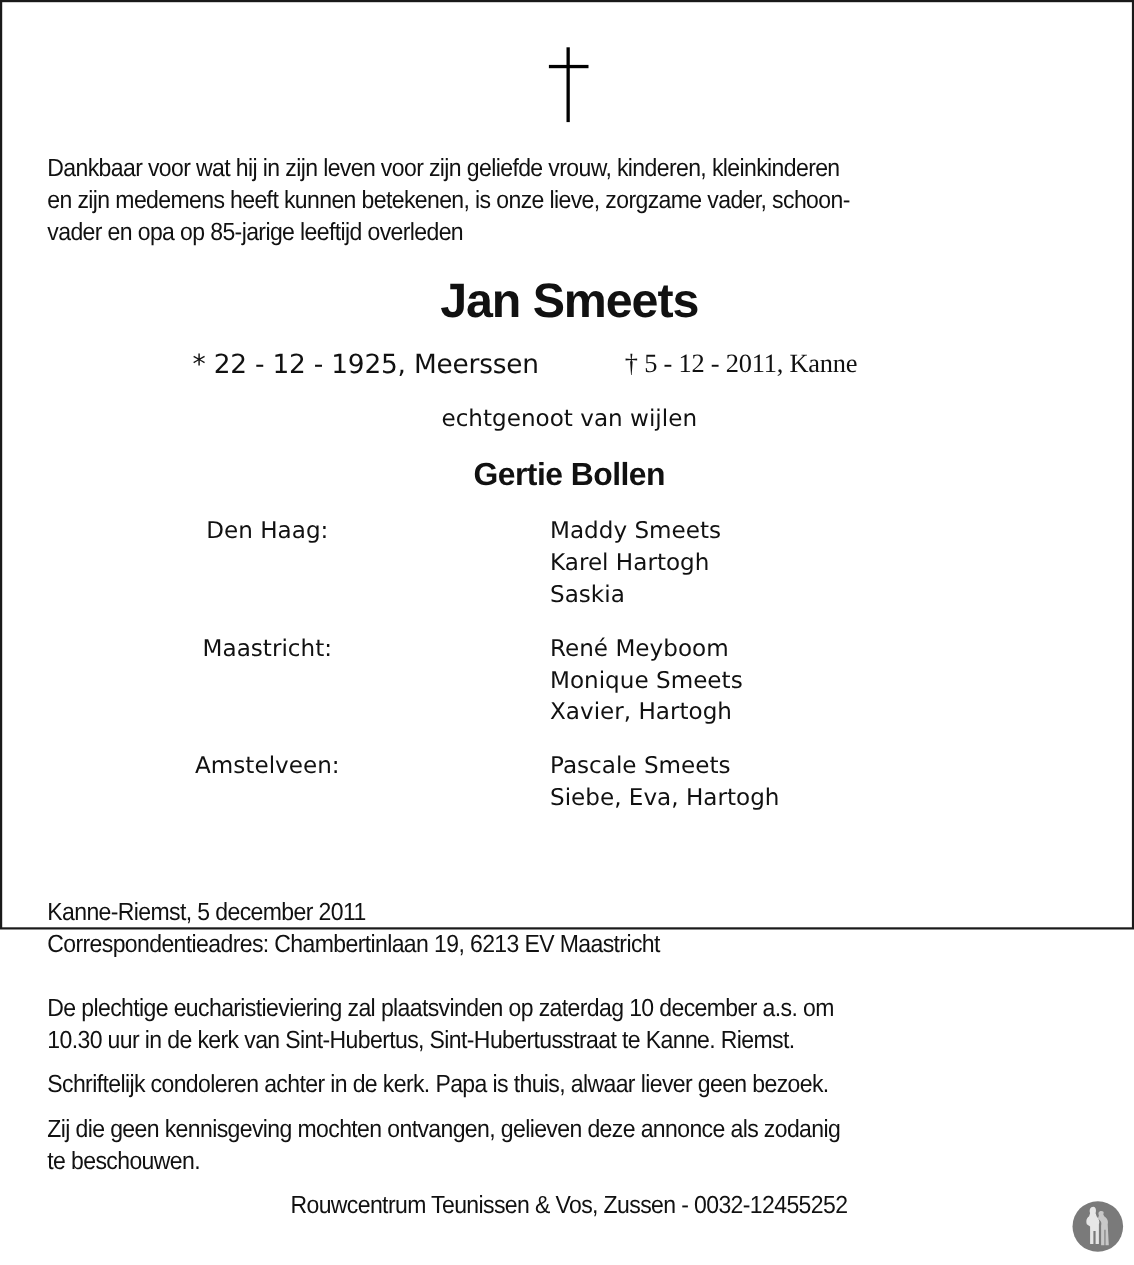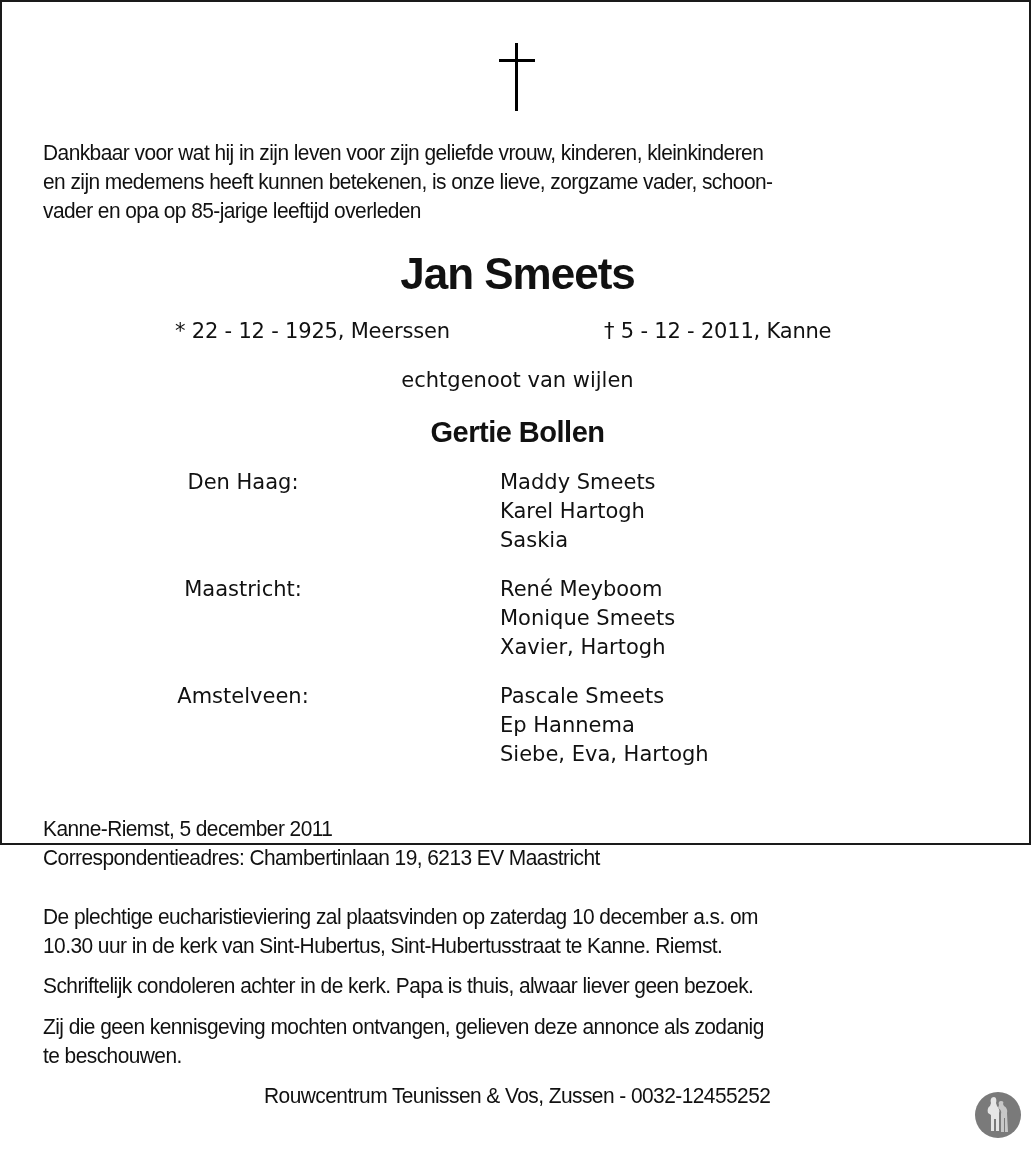--- a/index.html
+++ b/index.html
@@ -57,27 +57,27 @@
       font-family: "Liberation Sans", sans-serif;
       font-weight: bold;
       font-size: 44px;
       letter-spacing: -1px;
       line-height: 56px;
     }
     .dates {
       position: absolute;
       top: 315px;
       font-family: "DejaVu Sans", sans-serif;
-      font-size: 21px;
+      font-size: 24px;
       line-height: 28px;
       letter-spacing: -0.2px;
       white-space: nowrap;
     }
     .birth { left: 173px; }
-    .death { left: 602px; }
+    .death { left: 566px; font-family: Liberation Serif, serif; }
     .spouse-intro {
       position: absolute;
       top: 364px;
       left: 0; width: 1031px;
       text-align: center;
       font-family: "DejaVu Sans", sans-serif;
       font-size: 21px;
       line-height: 28px;
     }
     .spouse-name {
@@ -174,21 +174,20 @@
       <div class="members">
         <span>René Meyboom</span>
         <span>Monique Smeets</span>
         <span>Xavier, Hartogh</span>
       </div>
     </div>
     <div class="group">
       <div class="city">Amstelveen:</div>
       <div class="members">
         <span>Pascale Smeets</span>
-        <span>Ep Hannema</span>
         <span>Siebe, Eva, Hartogh</span>
       </div>
     </div>
   </div>
 
   <div class="para place-date">
     <span class="line">Kanne-Riemst, 5 december 2011</span>
     <span class="line">Correspondentieadres: Chambertinlaan 19, 6213 EV Maastricht</span>
   </div>
 

